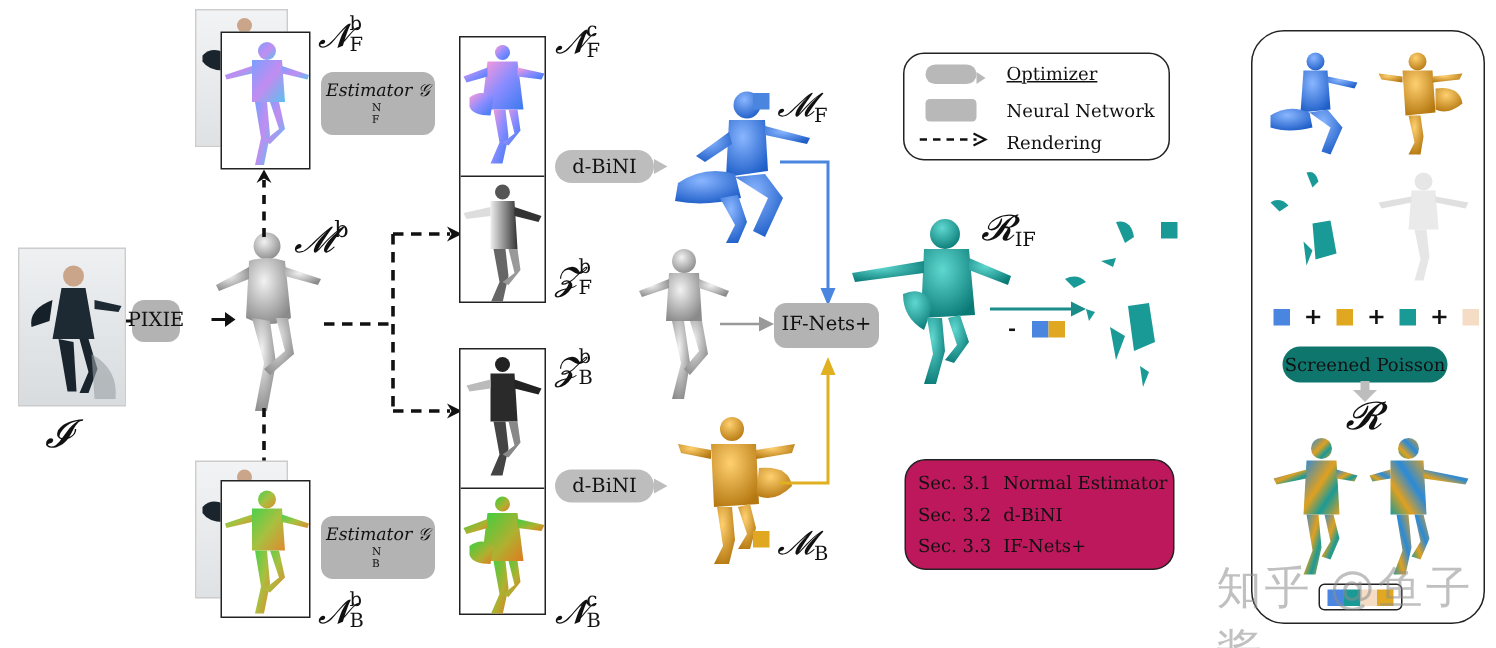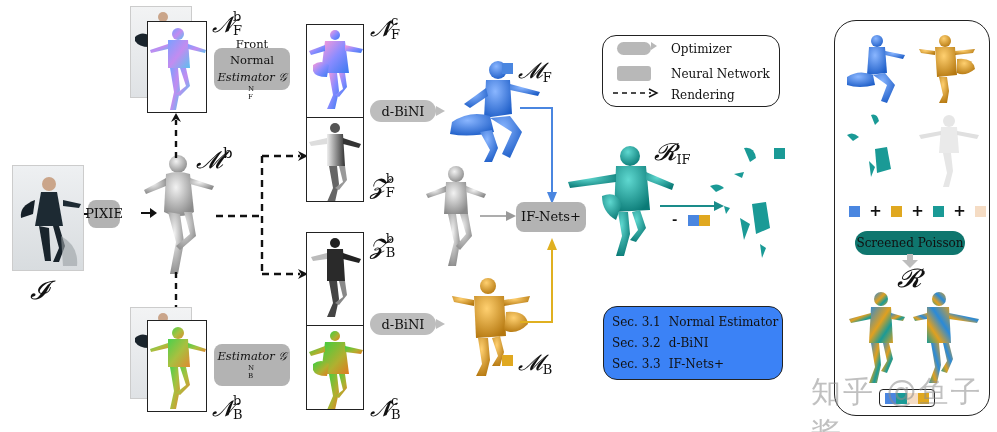--- a/index.html
+++ b/index.html
@@ -11,21 +11,21 @@
   .math .ss { display: inline-block; position: relative; width: 14px; height: 22px; vertical-align: top; }
   .math .ss .sp { position: absolute; left: 0; top: -4px; font-style: normal; font-size: 13px; }
   .math .ss .sb { position: absolute; left: 0; top: 10px; font-style: normal; font-size: 13px; }
   .nn-box { background: #b3b3b3; border-radius: 8px; font-size: 13px; color: #111; display: flex; align-items: center; justify-content: center; text-align: center; line-height: 1.45; }
   .opt { background: #bdbdbd; border-radius: 13px; font-size: 13px; color: #111; display: flex; align-items: center; justify-content: center; }
   .opt::after { content: ""; position: absolute; right: -9px; top: 50%; margin-top: -5px; border-left: 9px solid #bdbdbd; border-top: 5px solid transparent; border-bottom: 5px solid transparent; }
   .frame { border: 1.5px solid #222; background: #fff; overflow: hidden; }
   .photo-back { background: linear-gradient(180deg, #f2f3f4 0%, #dfe2e5 100%); border: 1px solid #ccc; }
   .fig { position: absolute; }
   .legend-box { border: 1.5px solid #222; border-radius: 14px; background: #fff; }
-  .sec-box { border: 1.5px solid #222; border-radius: 14px; background: #3b82f6; }
+  .sec-box { border: 1.5px solid #222; border-radius: 14px; background: #be185d; }
   .panel { border: 1.5px solid #222; border-radius: 22px; background: #fff; }
   .sq { display: inline-block; width: 11px; height: 11px; vertical-align: middle; }
   .watermark { color: rgba(140,140,140,0.55); font-family: "DejaVu Sans", "Liberation Sans", sans-serif; font-size: 30px; letter-spacing: 2px; }
 </style>
 </head>
 <body>
 
 <div class="abs photo-back" style="left:12px;top:165px;width:72px;height:106px;background:linear-gradient(180deg,#eef0f2,#d8dcdf);">
   <svg width="72" height="106" viewBox="0 0 72 106">
     <circle cx="36" cy="18" r="7" fill="#caa58a"></circle>
@@ -104,21 +104,20 @@
     <path d="M20 22 L2 28 L3 31 L20 27 Z" fill="url(#gNF)"></path>
     <path d="M40 22 L58 28 L57 31 L40 27 Z" fill="url(#gNF)"></path>
     <path d="M22 46 L26 70 L22 88 L28 88 L32 68 L30 46 Z" fill="url(#gNF)"></path>
     <path d="M32 46 L38 64 L28 72 L32 74 L42 64 L38 46 Z" fill="url(#gNF)"></path>
   </svg>
 </div>
 <div class="abs math" style="left:212px;top:14px;">
   <span>𝓝</span><span class="ss"><span class="sp">b</span><span class="sb">F</span></span>
 </div>
 <div class="abs nn-box" style="left:214px;top:48px;width:76px;height:42px;flex-direction:column;font-size:11.5px;">
-  <span>Front Normal</span>
   <span><span style="font-style:italic;">Estimator 𝒢</span><span style="display:inline-block;position:relative;width:8px;height:10px;"><span style="position:absolute;left:0;top:-4px;font-size:7px;">N</span><span style="position:absolute;left:0;top:4px;font-size:7px;">F</span></span></span>
 </div>
 
 <div class="abs photo-back" style="left:130px;top:307px;width:62px;height:92px;">
   <svg width="62" height="92" viewBox="0 0 62 92">
     <circle cx="32" cy="10" r="5" fill="#caa58a"></circle>
     <path d="M4 30 Q10 24 18 28 L18 40 Q8 40 4 34 Z" fill="#1a242c"></path>
   </svg>
 </div>
 <div class="abs frame" style="left:147px;top:320px;width:60px;height:92px;">
@@ -325,21 +324,21 @@
   <path d="M30 30 L40 28 L38 34 Z" fill="#1a9a96"></path>
   <path d="M6 42 Q14 38 20 44 L12 48 Z" fill="#1a9a96"></path>
   <path d="M48 60 L62 58 L66 84 L52 90 Z" fill="#1a9a96"></path>
   <path d="M36 74 L46 80 L40 96 Z" fill="#1a9a96"></path>
   <path d="M56 100 L62 104 L58 114 Z" fill="#1a9a96"></path>
   <path d="M20 62 L26 64 L22 70 Z" fill="#1a9a96"></path>
 </svg>
 <span class="abs sq" style="left:774px;top:148px;background:#1a9a96;"></span>
 
 <div class="abs legend-box" style="left:602px;top:35px;width:178px;height:72px;">
-  <div style="position:absolute;left:14px;top:6px;display:flex;align-items:flex-start;">
+  <div style="position:absolute;left:14px;top:6px;display:flex;align-items:flex-end;text-decoration:underline;">
     <span style="display:inline-block;width:34px;height:13px;background:#b8b8b8;border-radius:7px;position:relative;"></span>
     <span style="display:inline-block;width:0;height:0;border-left:6px solid #b8b8b8;border-top:4px solid transparent;border-bottom:4px solid transparent;"></span>
     <span style="margin-left:14px;font-size:12px;">Optimizer</span>
   </div>
   <div style="position:absolute;left:14px;top:30px;display:flex;align-items:center;">
     <span style="display:inline-block;width:34px;height:15px;background:#b8b8b8;border-radius:3px;"></span>
     <span style="margin-left:20px;font-size:12px;">Neural Network</span>
   </div>
   <div style="position:absolute;left:10px;top:52px;display:flex;align-items:flex-start;">
     <svg width="46" height="10">

